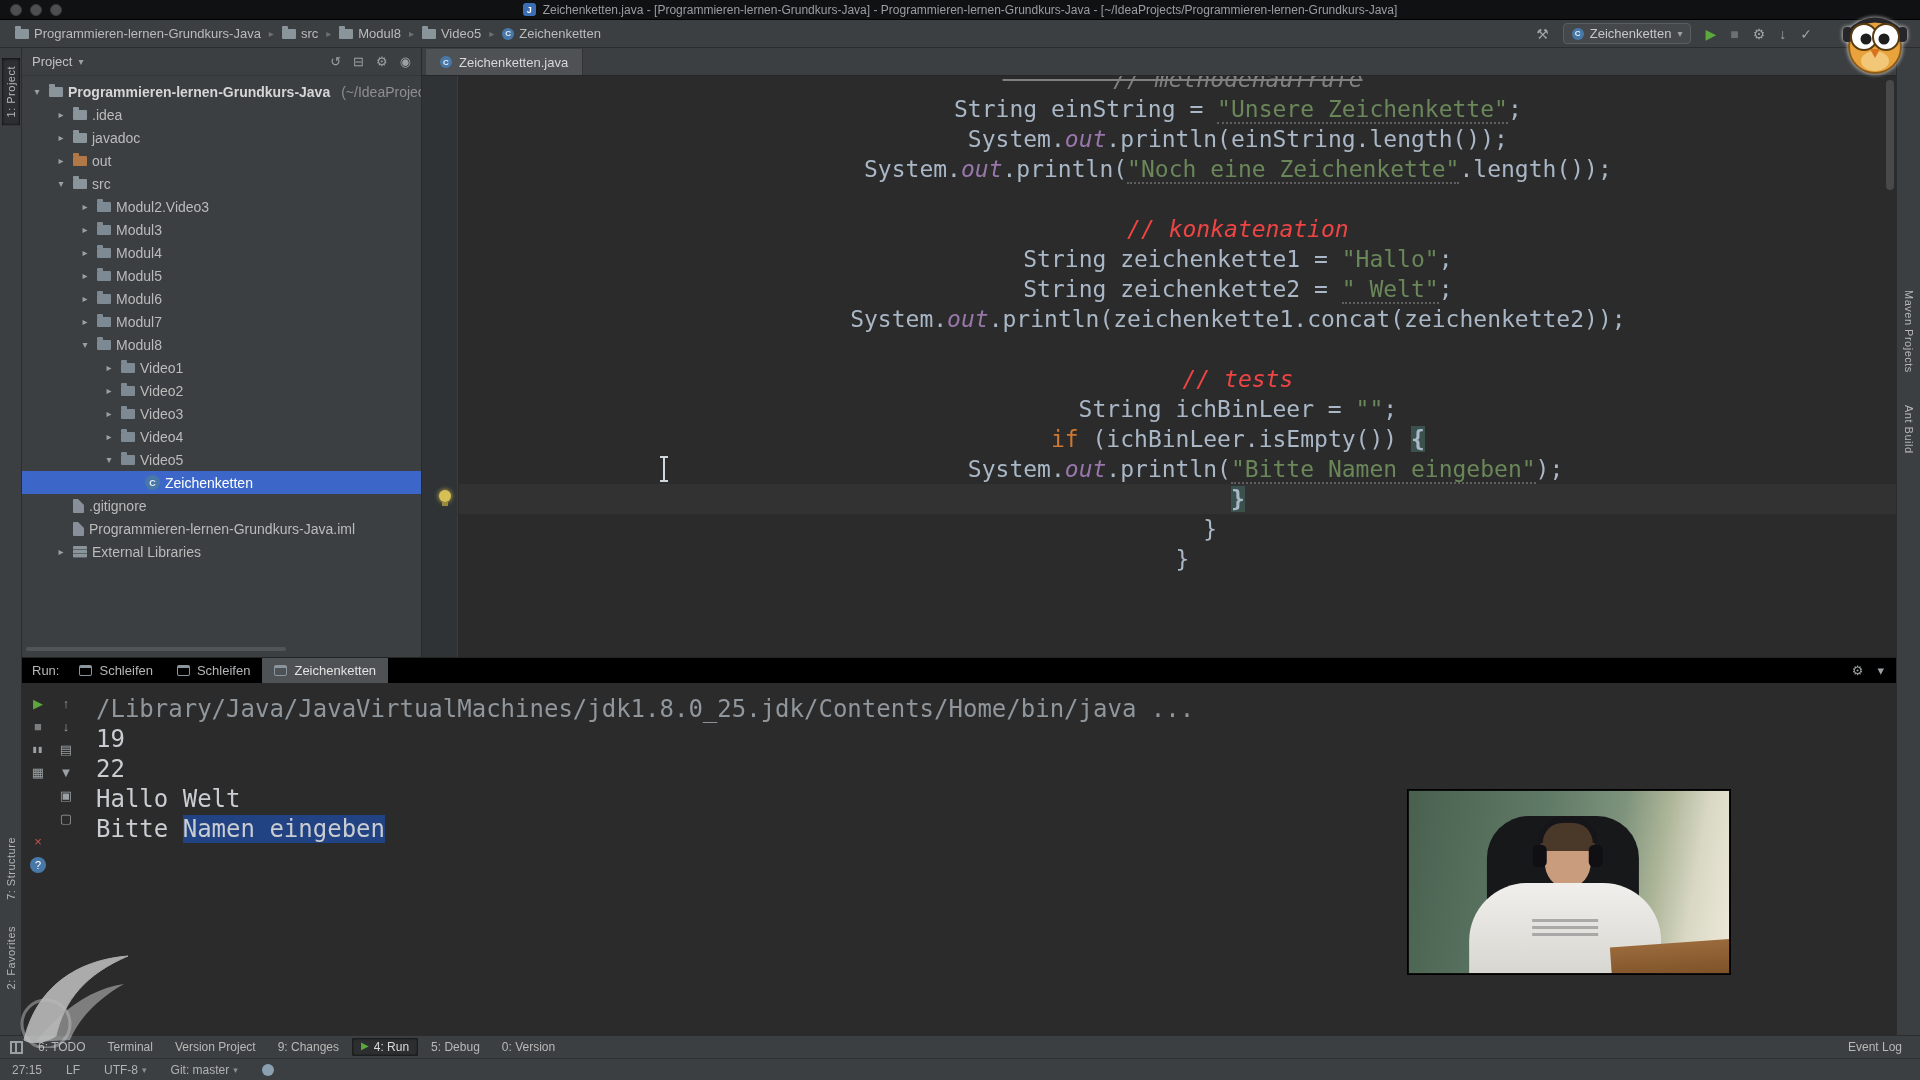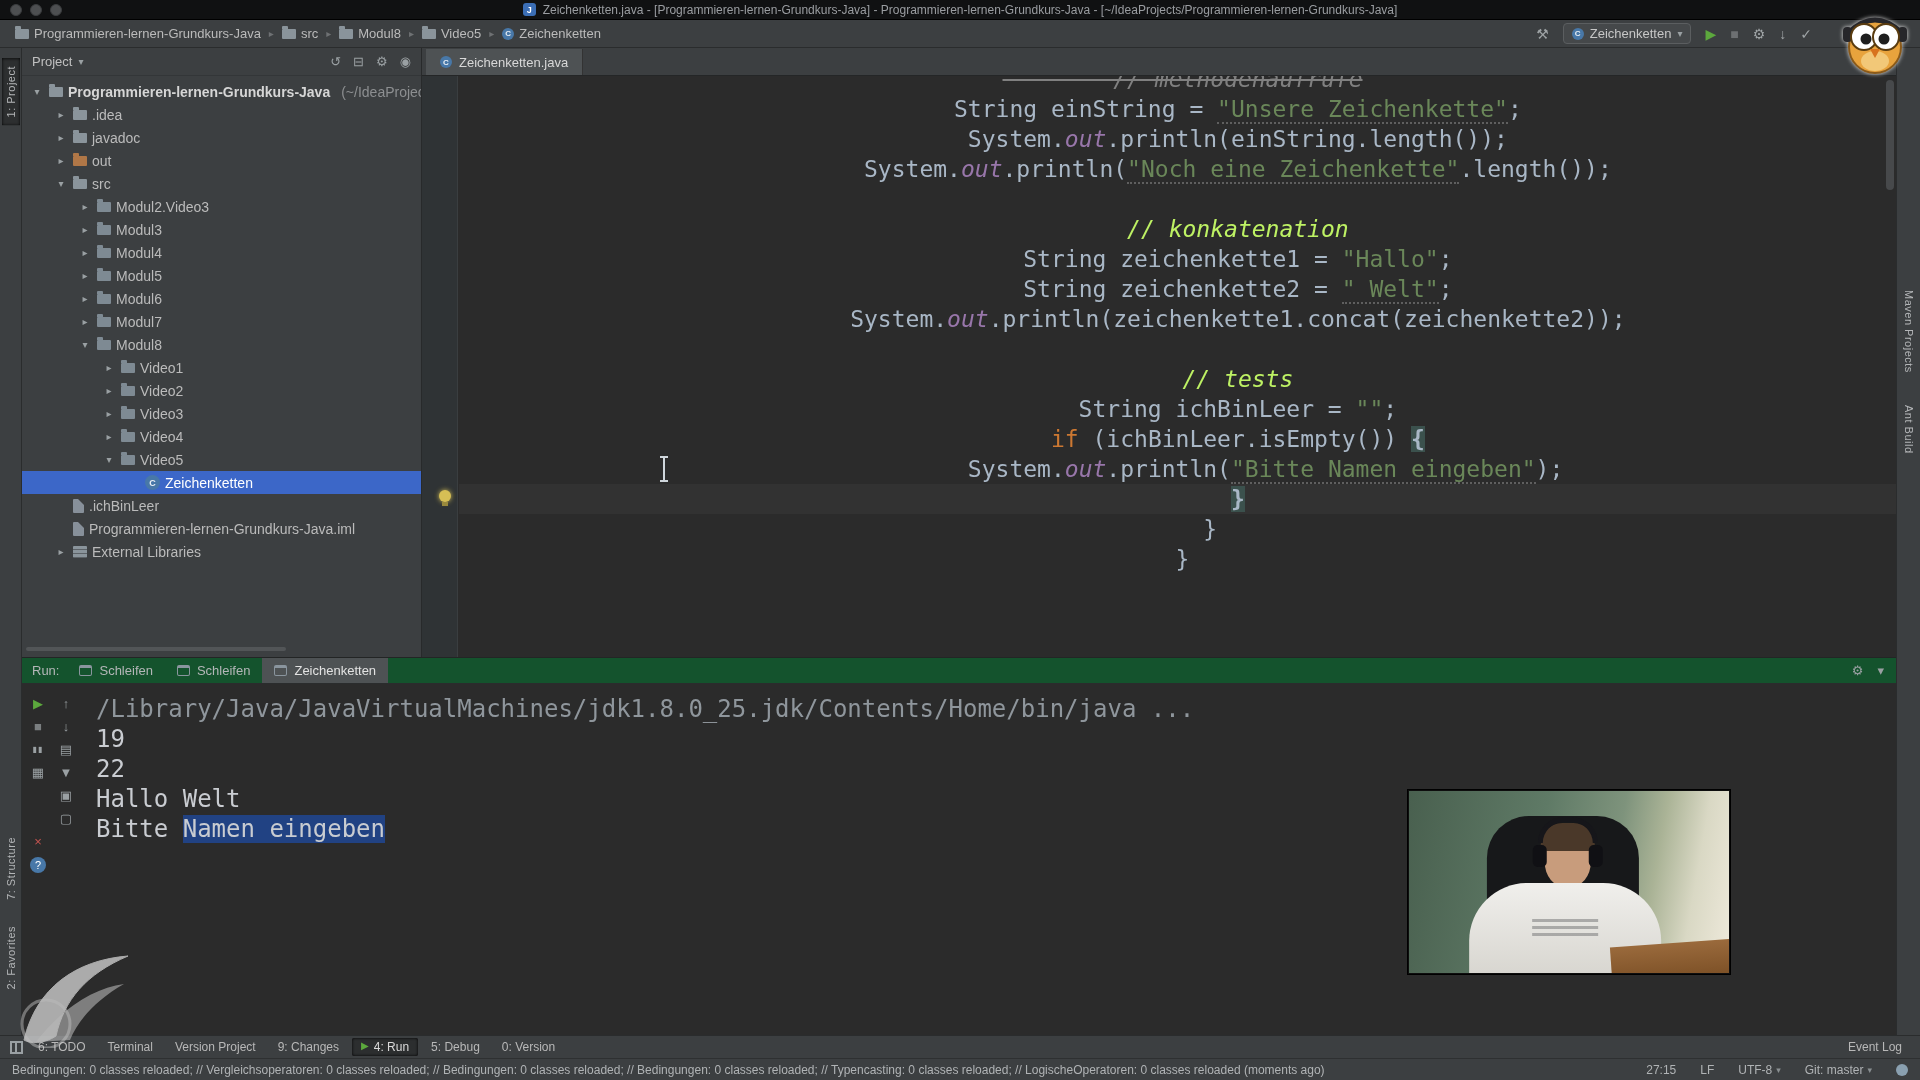--- a/index.html
+++ b/index.html
@@ -83,41 +83,41 @@
 
   
   .editor{position:absolute;left:422px;top:76px;right:24px;height:581px;background:#2b2b2b;overflow:hidden;}
   .gutter{position:absolute;left:0;top:0;width:36px;height:100%;background:#2f3335;border-right:1px solid #3a3e40;}
   .code{position:absolute;left:37px;top:0;right:0;bottom:0;font-family:"DejaVu Sans Mono",monospace;
     font-size:23px;line-height:30px;color:#a9b7c6;white-space:pre;text-align:center;}
   .code-line{height:30px;position:relative;padding-left:10px;}
   .code-line.partial{margin-top:-12px;}
   .code-line.caret-line{background:#323232;}
   .tk-p{color:#a9b7c6;}
-  .tk-c{color:#bef264;font-style:italic;}
+  .tk-c{color:#ef4444;font-style:italic;}
   .tk-cs{color:#808080;font-style:italic;text-decoration:line-through;}
   .tk-s{color:#6a8759;}
   .tk-su{color:#6a8759;border-bottom:2px dotted #5f5f5f;}
   .tk-k{color:#cc7832;}
   .tk-f{color:#9876aa;font-style:italic;}
   .tk-bm{background:#3b514d;font-weight:bold;}
   .bulb{position:absolute;left:-22px;top:6px;width:16px;height:18px;}
   .bulb:before{content:"";position:absolute;left:2px;top:0;width:12px;height:12px;border-radius:50%;
     background:#d6bf55;box-shadow:0 0 5px #d6bf55;}
   .bulb:after{content:"";position:absolute;left:5px;top:12px;width:6px;height:4px;background:#99893c;}
   .ibeam{position:absolute;left:241px;top:382px;width:2px;height:22px;background:#cfd6dc;z-index:3;}
   .ibeam:before,.ibeam:after{content:"";position:absolute;left:-3px;width:8px;height:2px;background:#cfd6dc;}
   .ibeam:before{top:-2px;}.ibeam:after{bottom:-2px;}
   .vscroll{position:absolute;right:0;top:0;width:12px;height:100%;}
   .vthumb{position:absolute;top:4px;right:2px;width:8px;height:110px;background:#47494b;border-radius:4px;}
 
   
   .run-panel{position:absolute;left:22px;top:657px;right:24px;height:378px;background:#2b2b2b;
     border-top:1px solid #232525;}
-  .run-header{height:26px;background:#14532d;border-bottom:1px solid #2a2c2d;display:flex;
+  .run-header{height:26px;background:#000000;border-bottom:1px solid #2a2c2d;display:flex;
     align-items:stretch;color:#bbb;font-size:13px;}
   .run-label{display:flex;align-items:center;padding:0 8px 0 10px;color:#b4b6b8;}
   .run-tabs{display:flex;align-items:stretch;}
   .run-tab{display:flex;align-items:center;gap:7px;padding:0 12px;color:#b4b6b8;}
   .run-tab.active{background:#4e5254;color:#e2e2e2;}
   .runtab-ico{width:13px;height:11px;border:1px solid #8a959e;border-top-width:3px;border-radius:2px;flex:none;}
   .run-header-right{margin-left:auto;display:flex;align-items:center;gap:14px;color:#9aa0a3;
     font-size:13px;padding-right:12px;}
   .run-toolbar{position:absolute;left:0;top:26px;width:60px;bottom:0;display:flex;gap:2px;padding:8px 0 0 4px;}
   .rt-col{display:flex;flex-direction:column;width:26px;}
@@ -352,21 +352,21 @@
           <span class="tree-label">Video5</span>
         </div>
         <div class="tree-row selected" style="padding-left: 104px;">
           <span class="tree-arrow"></span>
           <span class="ico-class">C</span>
           <span class="tree-label">Zeichenketten</span>
         </div>
         <div class="tree-row" style="padding-left: 32px;">
           <span class="tree-arrow"></span>
           <span class="ico-file"></span>
-          <span class="tree-label">.ichBinLeer</span>
+          <span class="tree-label">.gitignore</span>
         </div>
         <div class="tree-row" style="padding-left: 32px;">
           <span class="tree-arrow"></span>
           <span class="ico-file"></span>
           <span class="tree-label">Programmieren-lernen-Grundkurs-Java.iml</span>
         </div>
         <div class="tree-row" style="padding-left: 32px;">
           <span class="tree-arrow">▸</span>
           <span class="ico-lib"></span>
           <span class="tree-label">External Libraries</span>
@@ -459,21 +459,20 @@
           <span>5: Debug</span>
         </span>
         <span class="tw-btn">
           <span>0: Version</span>
         </span>
       </div>
     <span class="event-log">Event Log</span>
   </div>
 
   <div class="status-bar">
-    <span class="status-msg">Bedingungen: 0 classes reloaded; // Vergleichsoperatoren: 0 classes reloaded; // Bedingungen: 0 classes reloaded; // Bedingungen: 0 classes reloaded; // Typencasting: 0 classes reloaded; // LogischeOperatoren: 0 classes reloaded (moments ago)</span>
     <span class="status-right">
       <span class="status-item">
           <span>27:15</span>
         </span>
       <span class="status-item">
           <span>LF</span>
         </span>
       <span class="status-item">
           <span>UTF-8</span>
           <span class="mini-arrow">▾</span>

